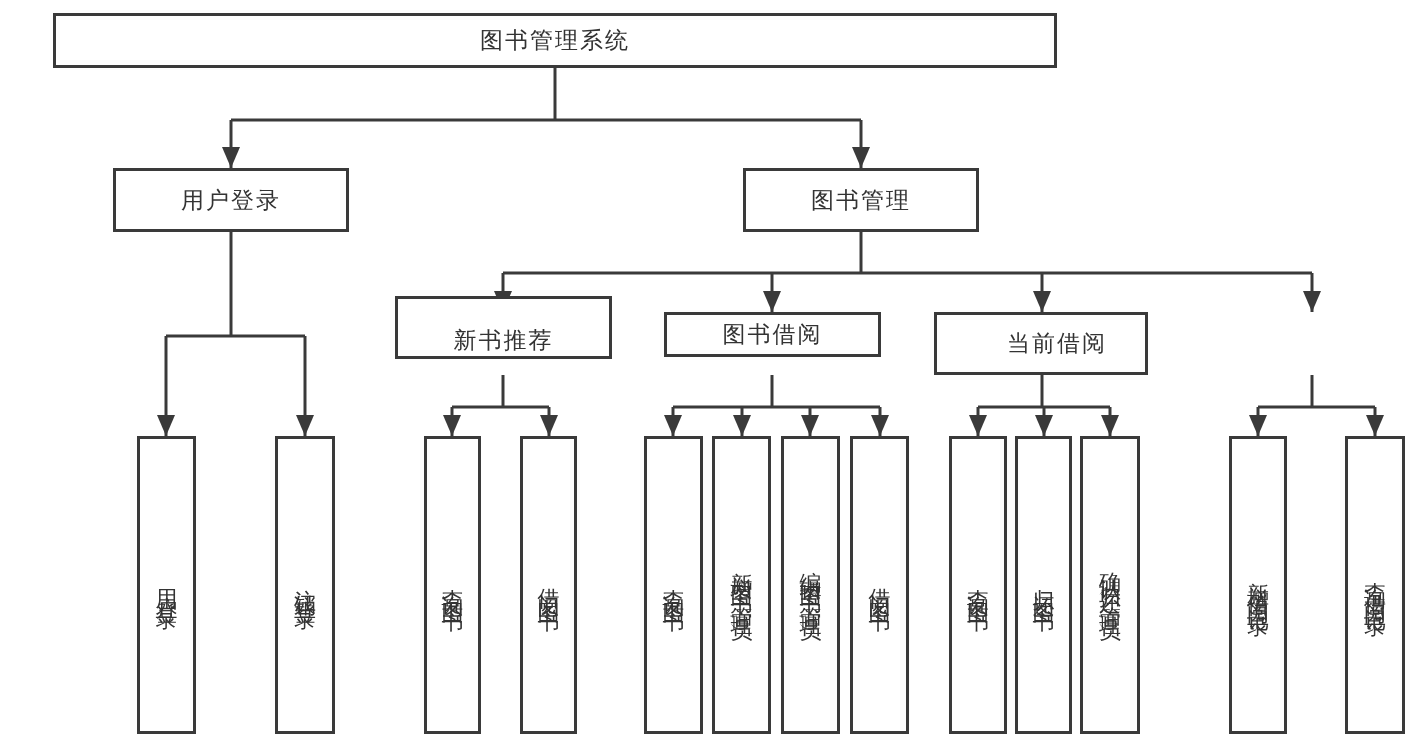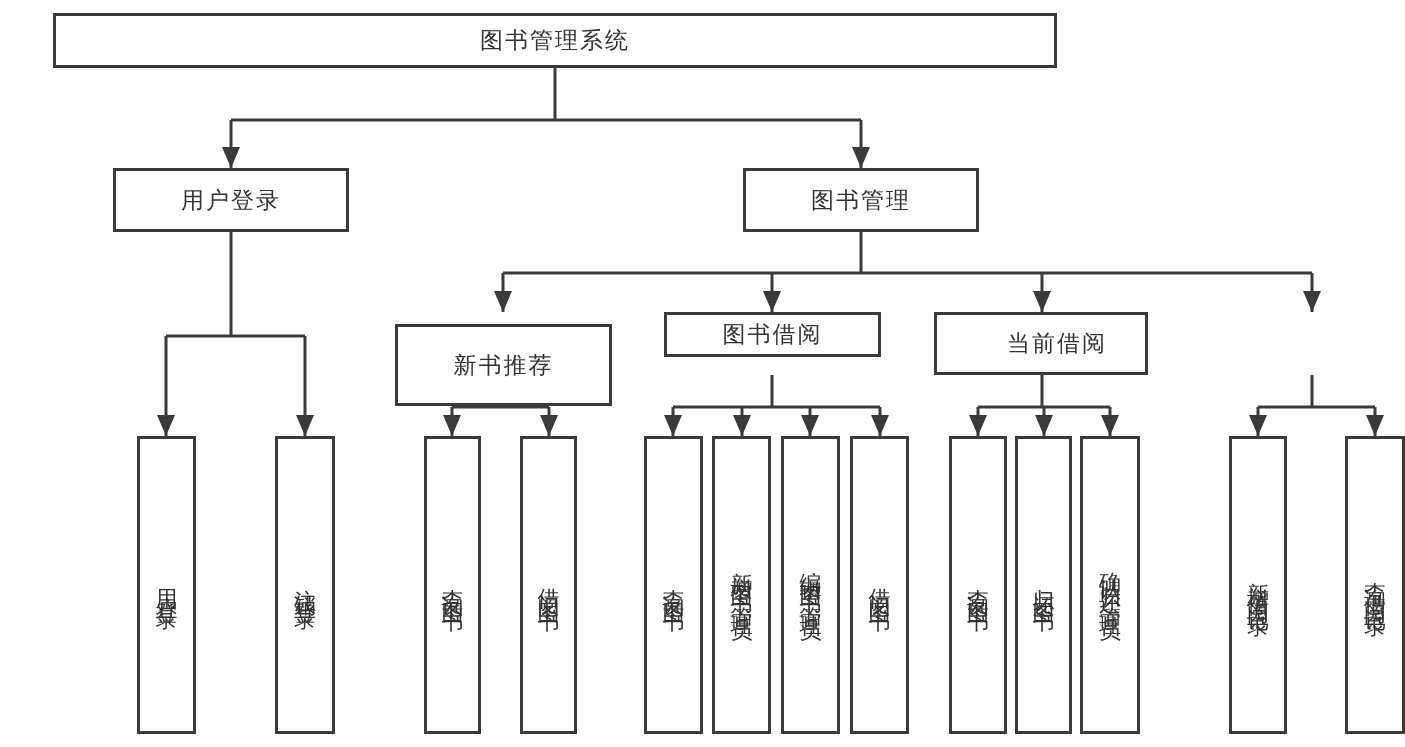--- a/index.html
+++ b/index.html
@@ -124,21 +124,21 @@
     <span>图书管理系统</span>
   </div>
 
   <div class="box" style="left:81px; top:168px; width:236px; height:64px;">
     <span>用户登录</span>
   </div>
   <div class="box" style="left:711px; top:168px; width:236px; height:64px;">
     <span>图书管理</span>
   </div>
 
-  <div class="box" style="left:363px; top:324px; width:217px; height:82px;">
+  <div class="box" style="left:363px; top:296px; width:217px; height:63px;align-items:flex-end;">
     <span>新书推荐</span>
   </div>
   <div class="box" style="left:632px; top:312px; width:217px; height:45px;">
     <span>图书借阅</span>
   </div>
   <div class="box" style="left:902px; top:312px; width:214px; height:63px;padding-left:32px;">
     <span>当前借阅</span>
   </div>
 
   <div class="box vbox" style="left:105px; top:436px; width:59px; height:298px;">

